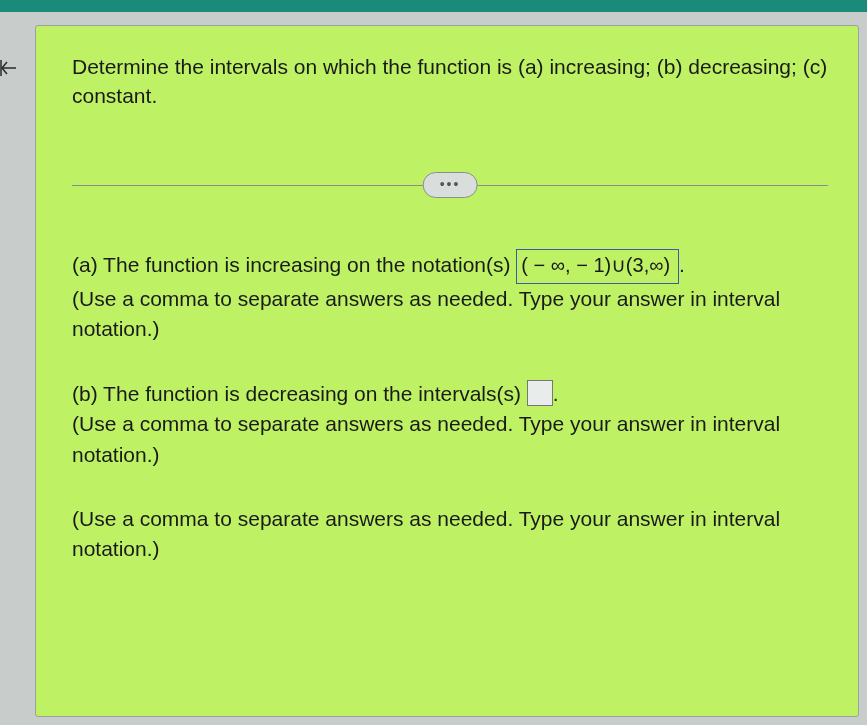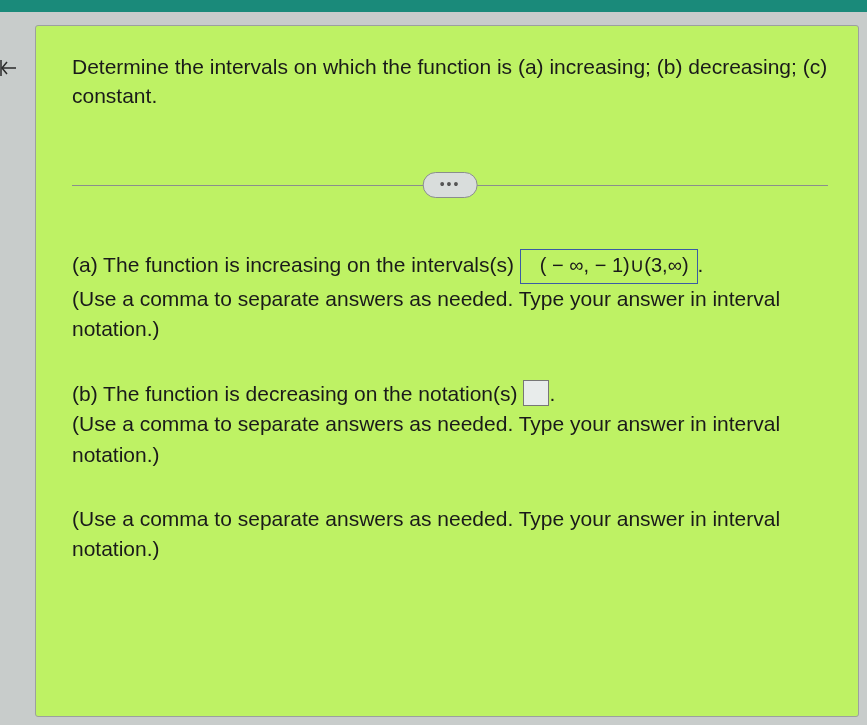--- a/index.html
+++ b/index.html
@@ -85,21 +85,21 @@
       color: #1a1a1a;
       line-height: 1.45;
       margin-bottom: 34px;
     }
     .part-line1 {
       display: block;
     }
     .answer-box {
       display: inline-block;
       border: 1.5px solid #3b5ba5;
-      padding: 1px 8px 3px 19px;
+      padding: 1px 8px 3px 4px;
       font-size: 20px;
       white-space: nowrap;
       vertical-align: baseline;
     }
     .empty-box {
       display: inline-block;
       border: 1.5px solid #777;
       width: 26px;
       height: 26px;
       vertical-align: middle;
@@ -128,28 +128,28 @@
 
   <div class="question-text">Determine the intervals on which the function is (a) increasing; (b) decreasing; (c) constant.</div>
 
   <div class="divider-wrap">
     <div class="divider-line"></div>
     <div class="divider-pill">•••</div>
   </div>
 
   <div class="part">
     <span class="part-line1">
-      <span>(a) The function is increasing on the intervals(s) </span><span class="answer-box">( − ∞, − 1)∪(3,∞)</span><span>.</span>
+      <span>(a) The function is increasing on the notation(s) </span><span class="answer-box">( − ∞, − 1)∪(3,∞)</span><span>.</span>
     </span>
     <span class="hint">(Use a comma to separate answers as needed. Type your answer in interval notation.)</span>
   </div>
 
   <div class="part">
     <span class="part-line1">
-      <span>(b) The function is decreasing on the notation(s) </span><span class="empty-box"></span><span>.</span>
+      <span>(b) The function is decreasing on the intervals(s) </span><span class="empty-box"></span><span>.</span>
     </span>
     <span class="hint">(Use a comma to separate answers as needed. Type your answer in interval notation.)</span>
   </div>
 
   <div class="part">
     <span class="hint">(Use a comma to separate answers as needed. Type your answer in interval notation.)</span>
   </div>
 
 </div>
 

